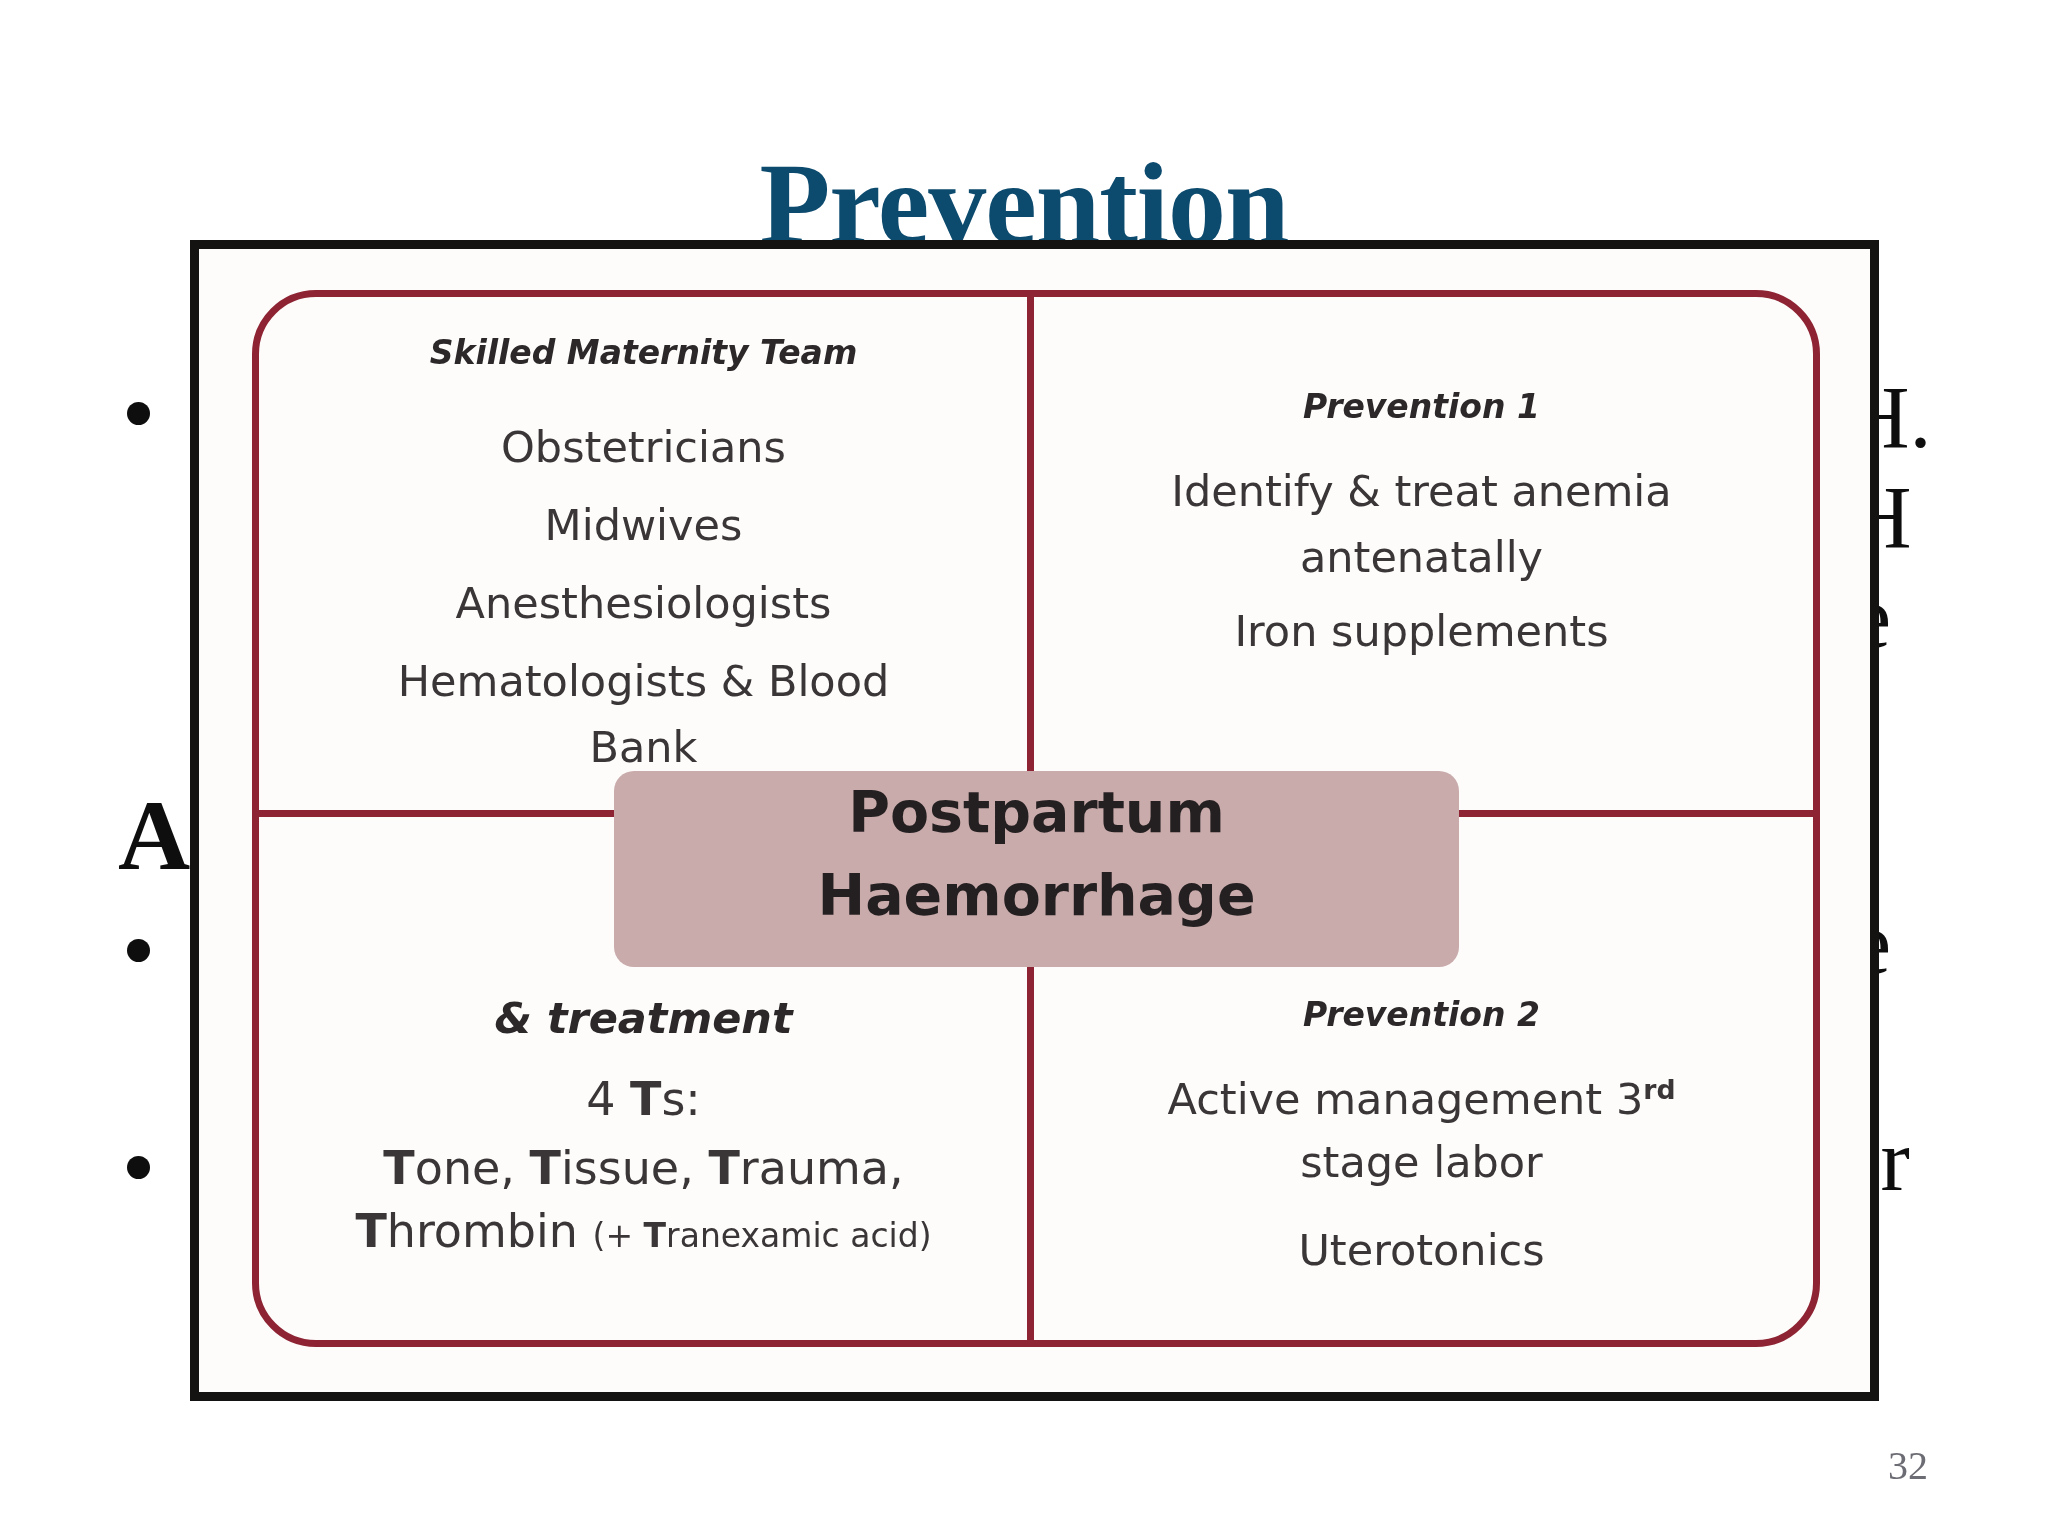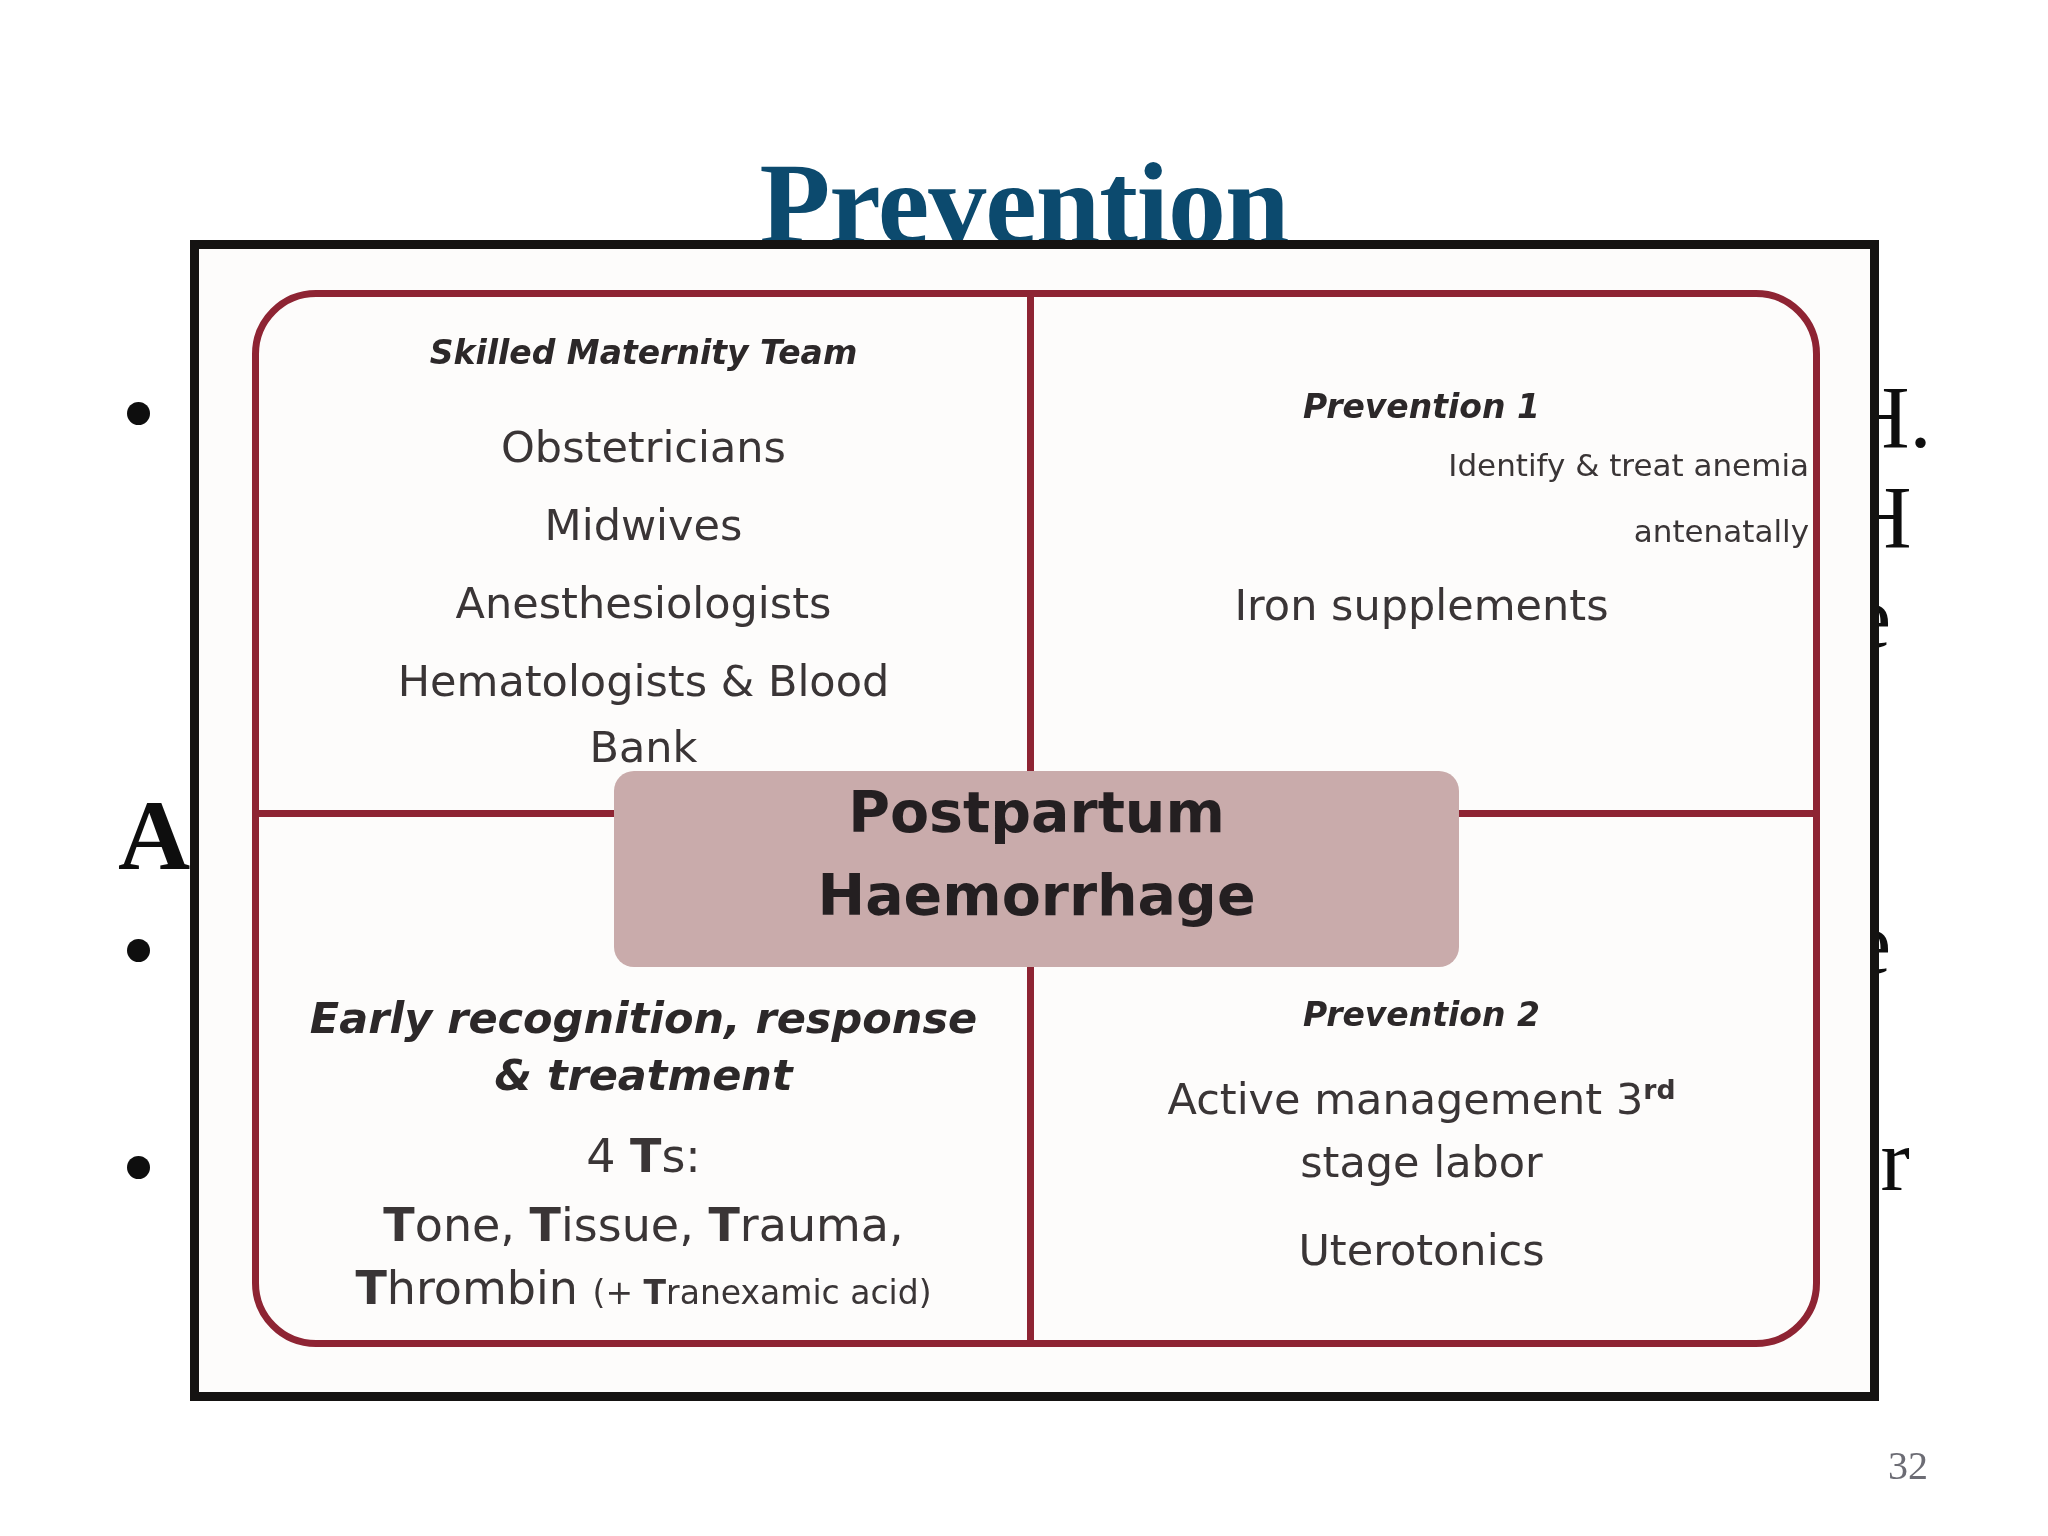--- a/index.html
+++ b/index.html
@@ -27,21 +27,21 @@
   .q-tl{left:67px;top:55px;width:755px;height:505px;padding-top:24px;}
   .q-tr{left:835px;top:55px;width:775px;height:505px;padding-top:78px;}
   .q-bl{left:67px;top:575px;width:755px;height:520px;padding-top:166px;}
   .q-br{left:835px;top:575px;width:775px;height:520px;padding-top:166px;}
   .quad, .quad div{box-sizing:border-box;}
   .q-head{font-weight:bold;font-style:italic;font-size:33px;line-height:50px;color:#2c2829;}
   .q-head2{font-weight:bold;font-style:italic;font-size:43px;line-height:57px;color:#2c2829;}
   .tl-item{font-size:43px;line-height:78px;}
   .tl-item.wrap{line-height:66px;margin:6px auto 0;max-width:560px;}
   .q-tl .q-head{margin-bottom:30px;}
-  .tr-para{font-size:31px;line-height:66px;text-align:right;}
+  .tr-para{margin-top:26px;font-size:43px;line-height:66px;}
   .tr-line3{margin-top:8px;font-size:43px;line-height:66px;}
   .bl-label{margin-top:22px;font-size:46px;line-height:60px;}
   .bl-ts1{margin-top:8px;font-size:46px;line-height:63px;}
   .bl-ts2{font-size:46px;line-height:63px;}
   .bl-suffix{font-size:33px;}
   .br-para{margin-top:18px;font-size:43px;line-height:63px;}
   .br-line3{margin-top:25px;font-size:43px;line-height:63px;}
   sup{font-size:0.62em;font-weight:bold;}
   b{font-weight:bold;}
   
@@ -87,21 +87,20 @@
     <div class="quad q-tr">
       <div class="q-head">Prevention 1</div>
       <div class="tr-para">
         <div>Identify &amp; treat anemia</div>
         <div>antenatally</div>
       </div>
       <div class="tr-line3">Iron supplements</div>
     </div>
 
     <div class="quad q-bl">
-      <div class="q-head2">Early recognition, response</div>
       <div class="q-head2">&amp; treatment</div>
       <div class="bl-label">4 <b>T</b>s:</div>
       <div class="bl-ts1"><b>T</b>one, <b>T</b>issue, <b>T</b>rauma,</div>
       <div class="bl-ts2">
         <span><b>T</b>hrombin</span>
         <span class="bl-suffix">(+ <b>T</b>ranexamic acid)</span>
       </div>
     </div>
 
     <div class="quad q-br">

